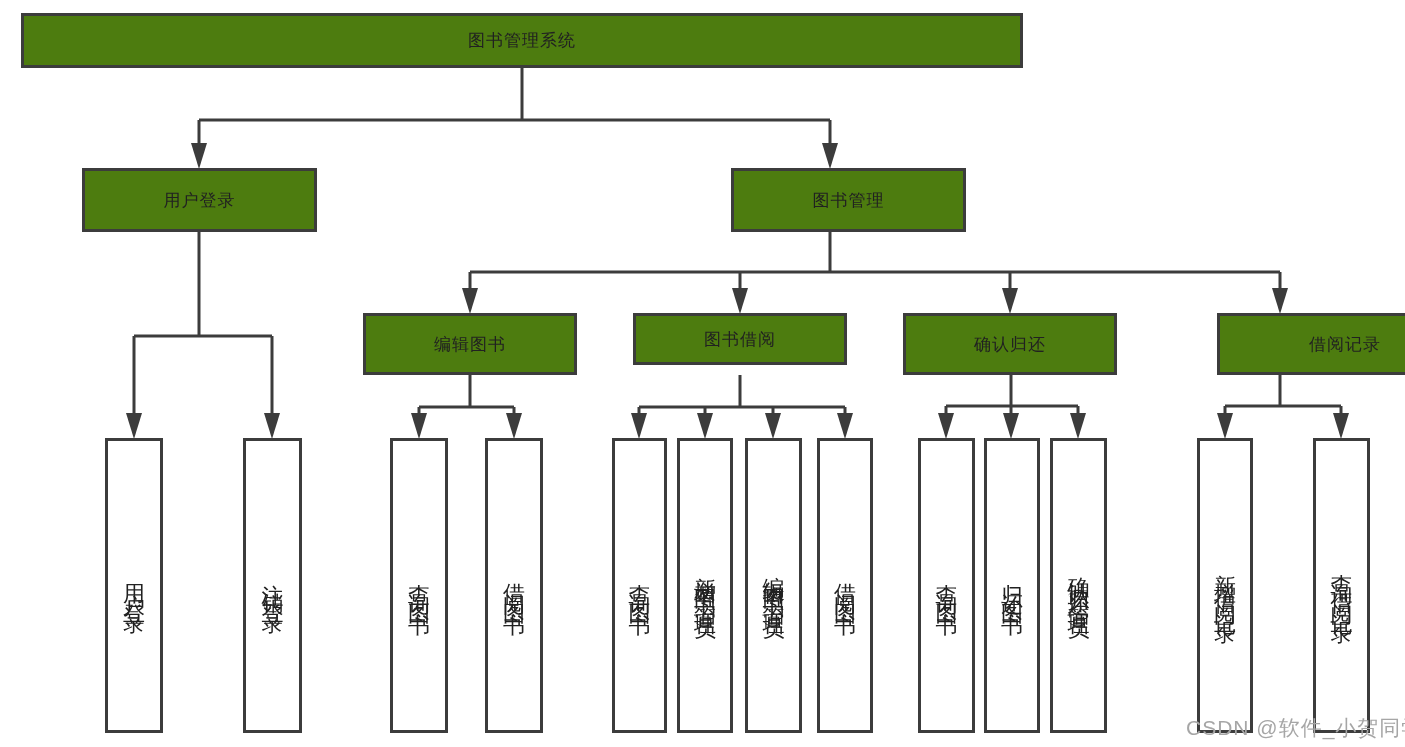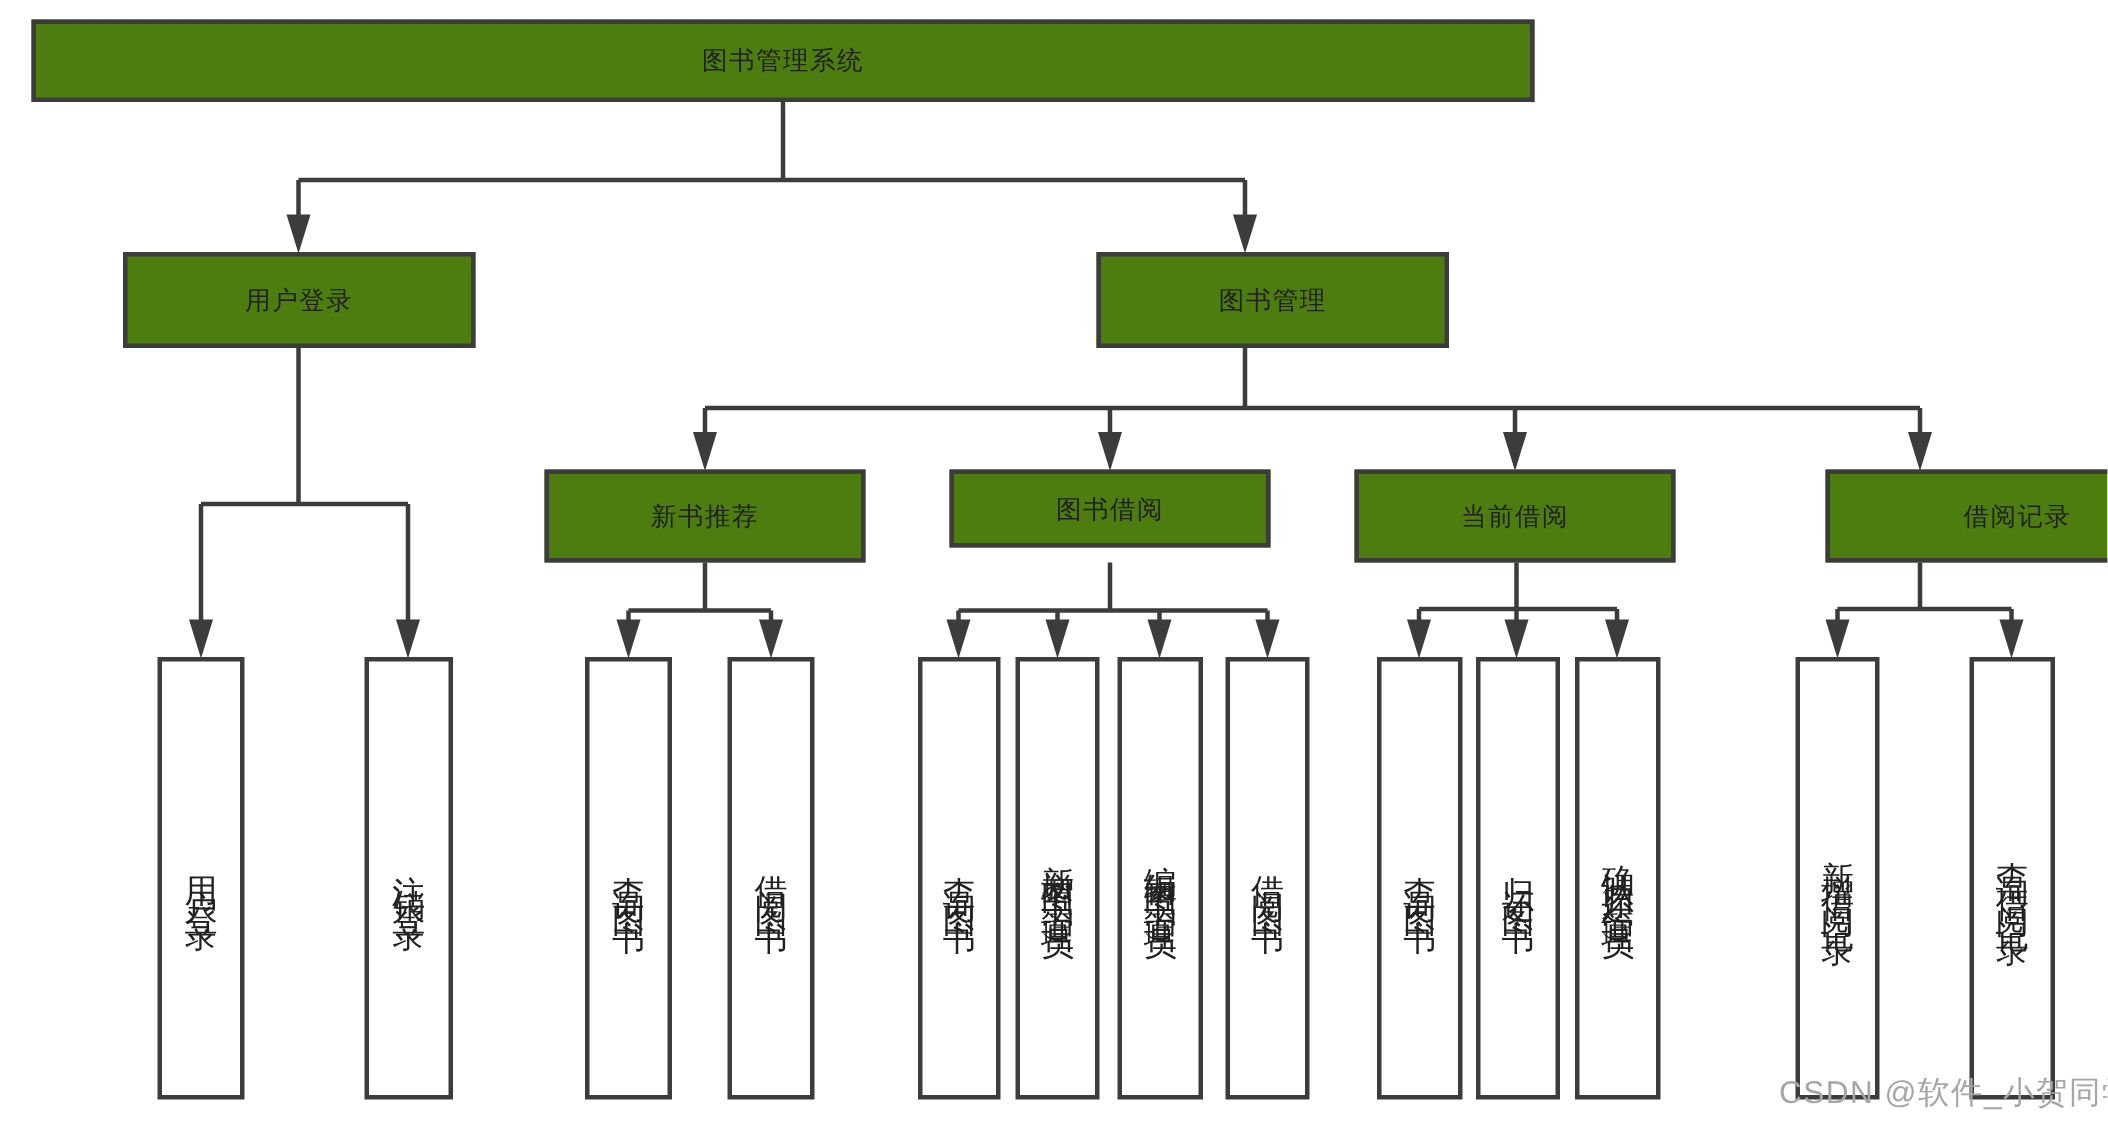--- a/index.html
+++ b/index.html
@@ -107,27 +107,27 @@
   </div>
 
   <div class="node" style="left:82px;top:168px;width:235px;height:64px;">
     <span>用户登录</span>
   </div>
   <div class="node" style="left:712px;top:168px;width:235px;height:64px;margin-left:19px;">
     <span>图书管理</span>
   </div>
 
   <div class="node" style="left:363px;top:313px;width:214px;height:62px;">
-    <span>新书推荐</span>
+    <span>编辑图书</span>
   </div>
   <div class="node" style="left:633px;top:313px;width:214px;height:52px;">
     <span>图书借阅</span>
   </div>
   <div class="node" style="left:903px;top:313px;width:214px;height:62px;">
-    <span>当前借阅</span>
+    <span>确认归还</span>
   </div>
   <div class="node" style="left:1173px;top:313px;width:256px;height:62px;margin-left:44px;">
     <span>借阅记录</span>
   </div>
 
   <div class="leaf" style="left:105px;width:58px;">
     <span class="vtext">用户登录</span>
   </div>
   <div class="leaf" style="left:243px;width:59px;">
     <span class="vtext">注销登录</span>

